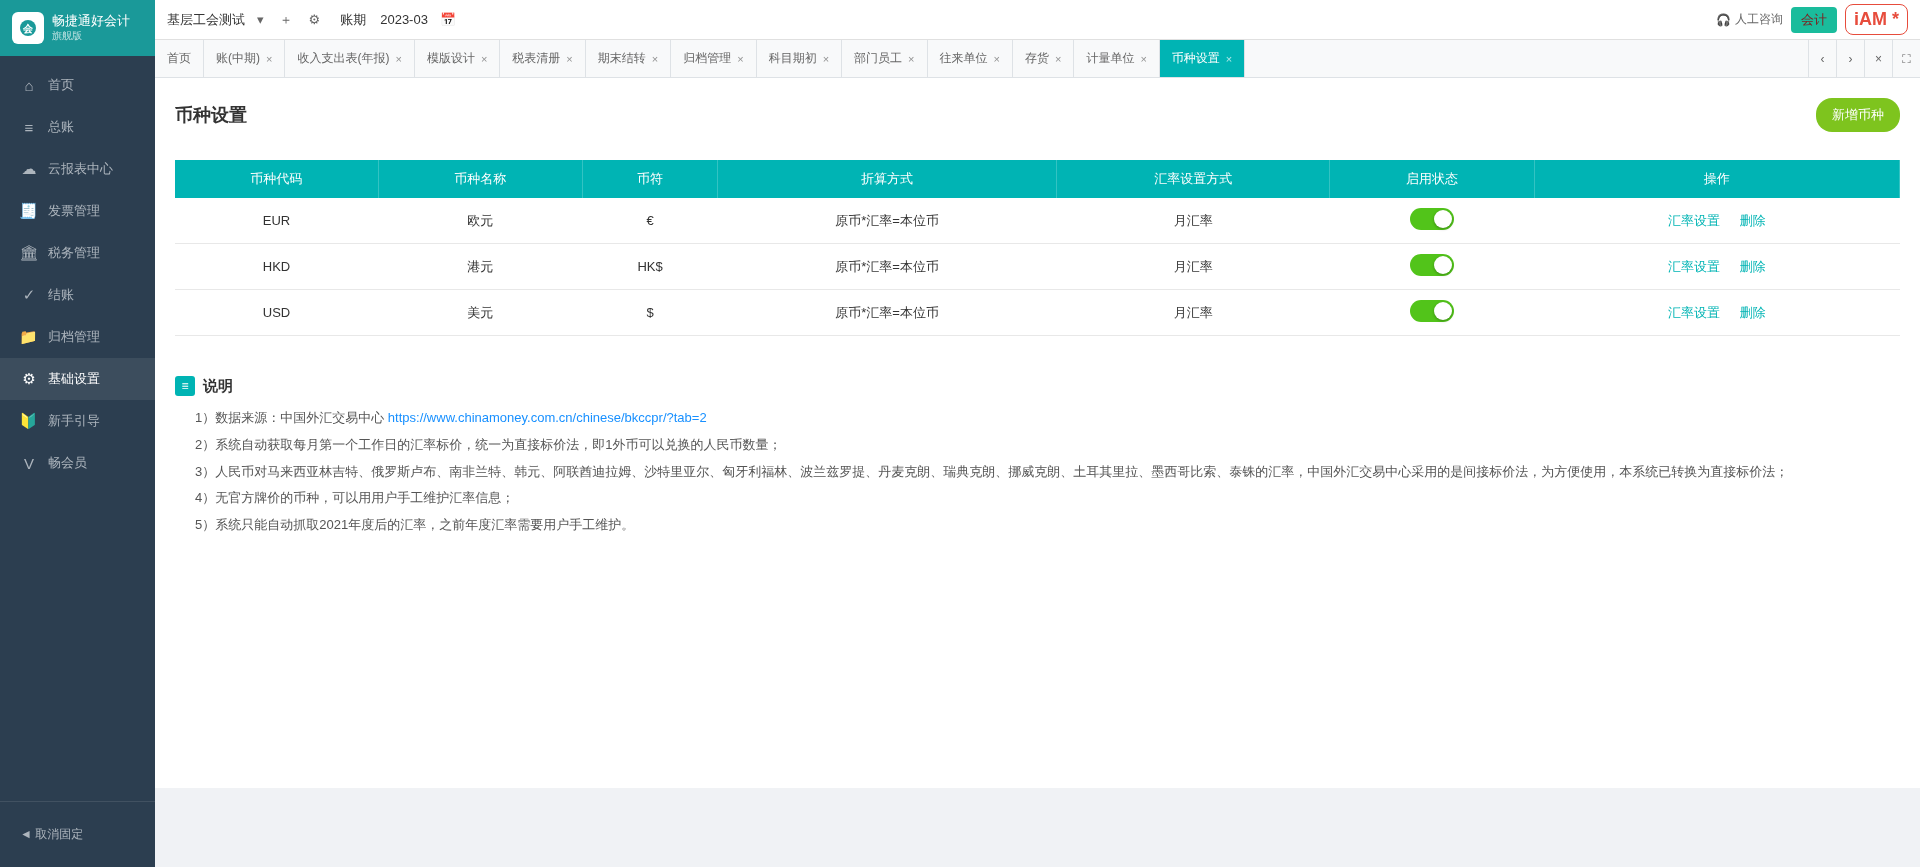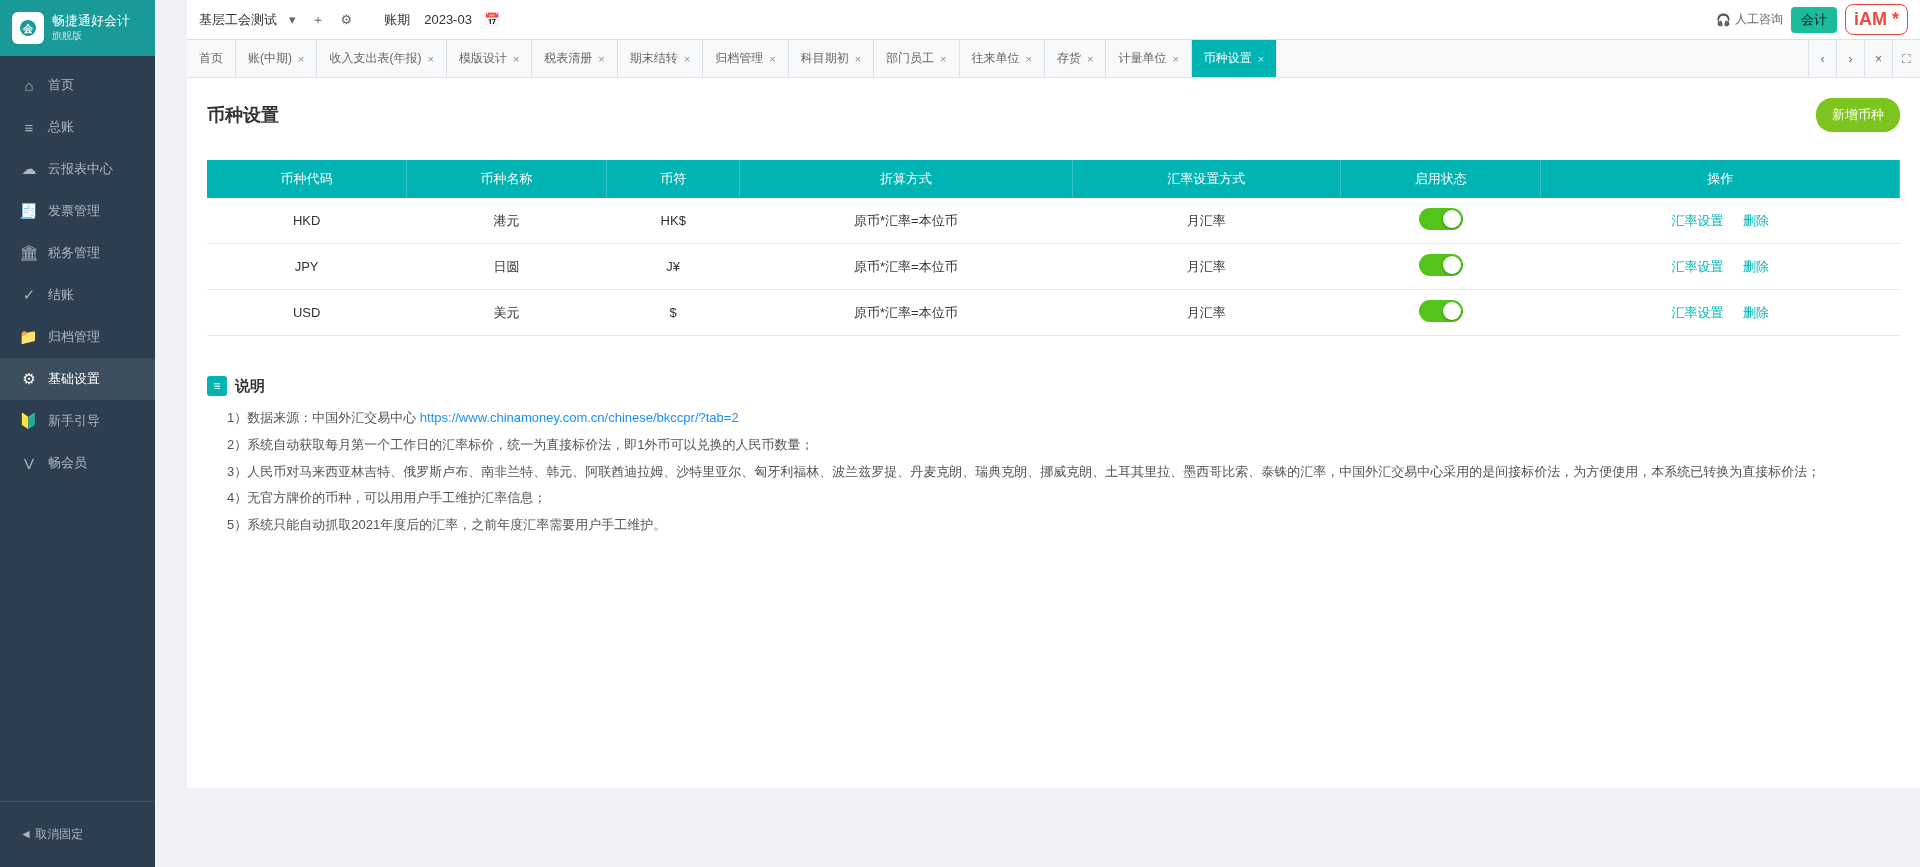--- a/index.html
+++ b/index.html
@@ -11,29 +11,29 @@
     .logo-icon { width: 32px; height: 32px; background: white; border-radius: 6px; display: flex; align-items: center; justify-content: center; }
     .logo-text { color: white; font-size: 13px; font-weight: normal; line-height: 1.2; }
     .logo-sub { font-size: 10px; color: rgba(255,255,255,0.7); }
     .sidebar-nav { flex: 1; padding-top: 8px; }
     .nav-item { display: flex; align-items: center; gap: 10px; padding: 12px 20px; color: #adb5bd; cursor: pointer; font-size: 13px; transition: background 0.2s; }
     .nav-item.active { color: white; background: rgba(255,255,255,0.08); }
     .nav-icon { width: 18px; height: 18px; display: flex; align-items: center; justify-content: center; font-size: 15px; }
     .sidebar-footer { padding: 24px 20px; color: #adb5bd; font-size: 12px; cursor: pointer; display: flex; align-items: center; gap: 6px; border-top: 1px solid rgba(255,255,255,0.1); }
 
     
-    .main { flex: 1; display: flex; flex-direction: column; height: 788px; overflow: hidden; padding-left: 32px; }
+    .main { flex: 1; display: flex; flex-direction: column; height: 788px; overflow: hidden; }
 
     
     .topbar { background: white; height: 40px; display: flex; align-items: center; padding: 0 12px; border-bottom: 1px solid #e0e0e0; gap: 8px; flex-shrink: 0; }
     .topbar-title { font-size: 13px; color: #333; }
     .topbar-icon { color: #666; cursor: pointer; padding: 2px 4px; }
     .topbar-actions { margin-left: auto; display: flex; align-items: center; gap: 8px; }
     .btn-service { display: flex; align-items: center; gap: 4px; color: #666; font-size: 12px; cursor: pointer; }
-    .btn-kuaiji { background: #1abc9c; color: #0f172a; border: none; padding: 4px 10px; border-radius: 4px; font-size: 13px; cursor: pointer; font-family: inherit; }
+    .btn-kuaiji { background: #1abc9c; color: #7f1d1d; border: none; padding: 4px 10px; border-radius: 4px; font-size: 13px; cursor: pointer; font-family: inherit; }
     .iamstar { font-size: 18px; color: #e74c3c; font-weight: bold; padding: 4px 8px; border: 1px solid #e74c3c; border-radius: 8px; }
 
     
     .tabbar { background: #f8f9fa; border-bottom: 1px solid #dee2e6; display: flex; align-items: center; height: 38px; flex-shrink: 0; overflow: hidden; }
     .tab { display: flex; align-items: center; padding: 0 12px; height: 38px; border-right: 1px solid #dee2e6; font-size: 12px; color: #666; cursor: pointer; white-space: nowrap; gap: 6px; flex-shrink: 0; }
     .tab.active { background: #00b4b4; color: white; }
     .tab-close { font-size: 11px; color: inherit; opacity: 0.7; }
     .tabbar-arrows { display: flex; align-items: center; margin-left: auto; flex-shrink: 0; }
     .tabbar-btn { width: 28px; height: 38px; display: flex; align-items: center; justify-content: center; cursor: pointer; color: #666; border-left: 1px solid #dee2e6; font-size: 12px; }
 
@@ -132,21 +132,21 @@
   </div>
 </div>
 
 <div class="main">
 
   <div class="topbar">
     <span class="topbar-title">基层工会测试</span>
     <span class="topbar-icon">▾</span>
     <span class="topbar-icon">＋</span>
     <span class="topbar-icon">⚙</span>
-    <span class="topbar-title" style="margin-left:20px;">账期</span>
+    <span class="topbar-title" style="margin-left:8px;">账期</span>
     <span class="topbar-title" style="margin-left:6px;">2023-03</span>
     <span class="topbar-icon">📅</span>
     <div class="topbar-actions">
       <div class="btn-service">
         <span>🎧</span>
         <span>人工咨询</span>
       </div>
       <button class="btn-kuaiji">会计</button>
       <span class="iamstar">iAM *</span>
     </div>
@@ -225,42 +225,42 @@
             <th>币种代码</th>
             <th>币种名称</th>
             <th>币符</th>
             <th>折算方式</th>
             <th>汇率设置方式</th>
             <th>启用状态</th>
             <th>操作</th>
           </tr>
         </thead>
         <tbody id="table-body">
+        <tr>
+    <td>EUR</td>
+    <td>欧元</td>
+    <td>€</td>
+    <td>原币*汇率=本位币</td>
+    <td>月汇率</td>
+    <td>
+      <div class="toggle">
+        <div class="toggle-track">
+          <div class="toggle-thumb"></div>
+        </div>
+      </div>
+    </td>
+    <td>
+      <span class="table-action">汇率设置</span>
+      <span class="table-action action-delete">删除</span>
+    </td>
+  </tr>
             <tr>
     <td>HKD</td>
     <td>港元</td>
     <td>HK$</td>
-    <td>原币*汇率=本位币</td>
-    <td>月汇率</td>
-    <td>
-      <div class="toggle">
-        <div class="toggle-track">
-          <div class="toggle-thumb"></div>
-        </div>
-      </div>
-    </td>
-    <td>
-      <span class="table-action">汇率设置</span>
-      <span class="table-action action-delete">删除</span>
-    </td>
-  </tr>
-            <tr>
-    <td>JPY</td>
-    <td>日圆</td>
-    <td>J¥</td>
     <td>原币*汇率=本位币</td>
     <td>月汇率</td>
     <td>
       <div class="toggle">
         <div class="toggle-track">
           <div class="toggle-thumb"></div>
         </div>
       </div>
     </td>
     <td>

